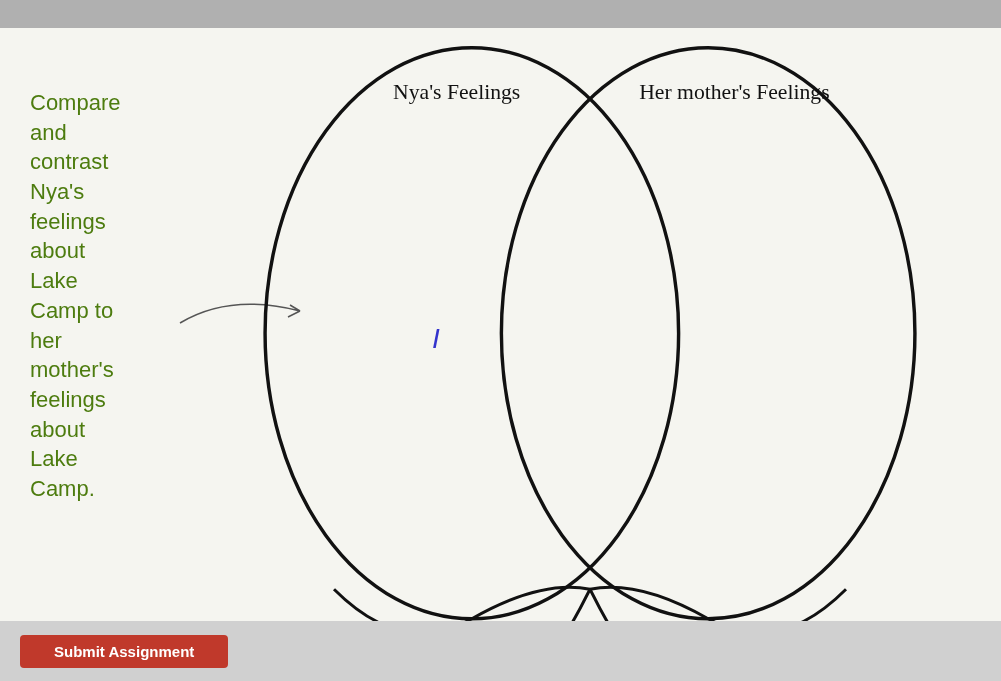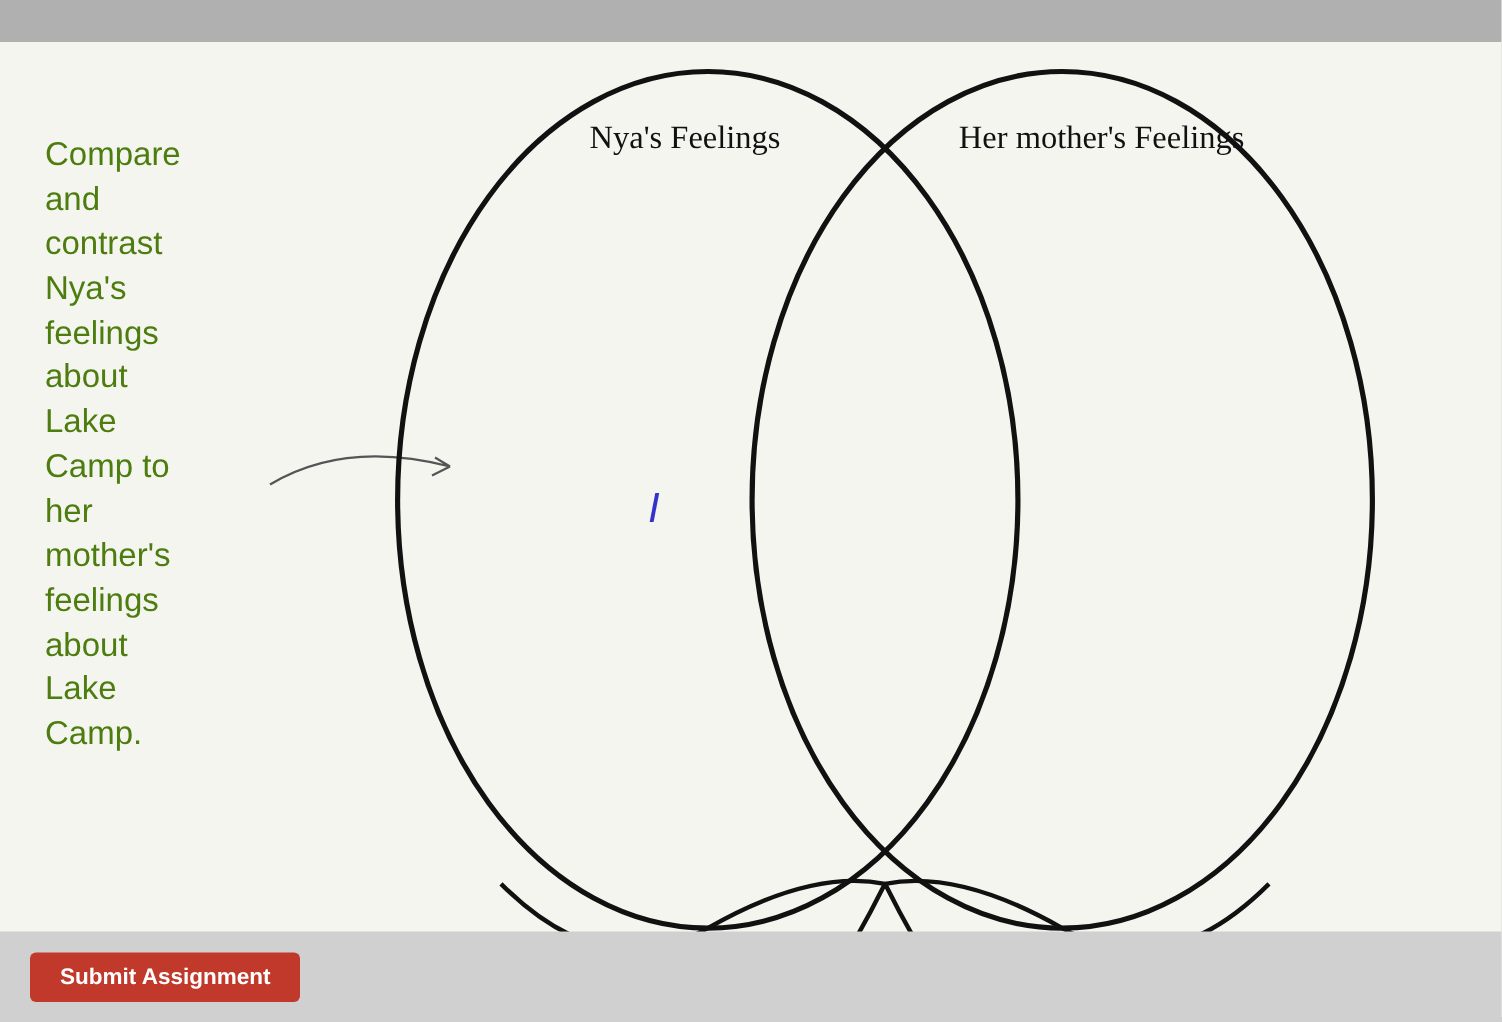--- a/index.html
+++ b/index.html
@@ -74,21 +74,21 @@
       padding: 8px 18px;
       background: #e0e0e0;
       border: 1px solid #aaa;
       border-radius: 4px;
       font-size: 15px;
       cursor: pointer;
       color: #222;
     }
 
     .submit-btn {
-      padding: 8px 20px;
+      padding: 8px 34px;
       background: #c0392b;
       color: white;
       border: none;
       border-radius: 4px;
       font-size: 15px;
       font-weight: bold;
       cursor: pointer;
     }
 
     .label-nyas {

